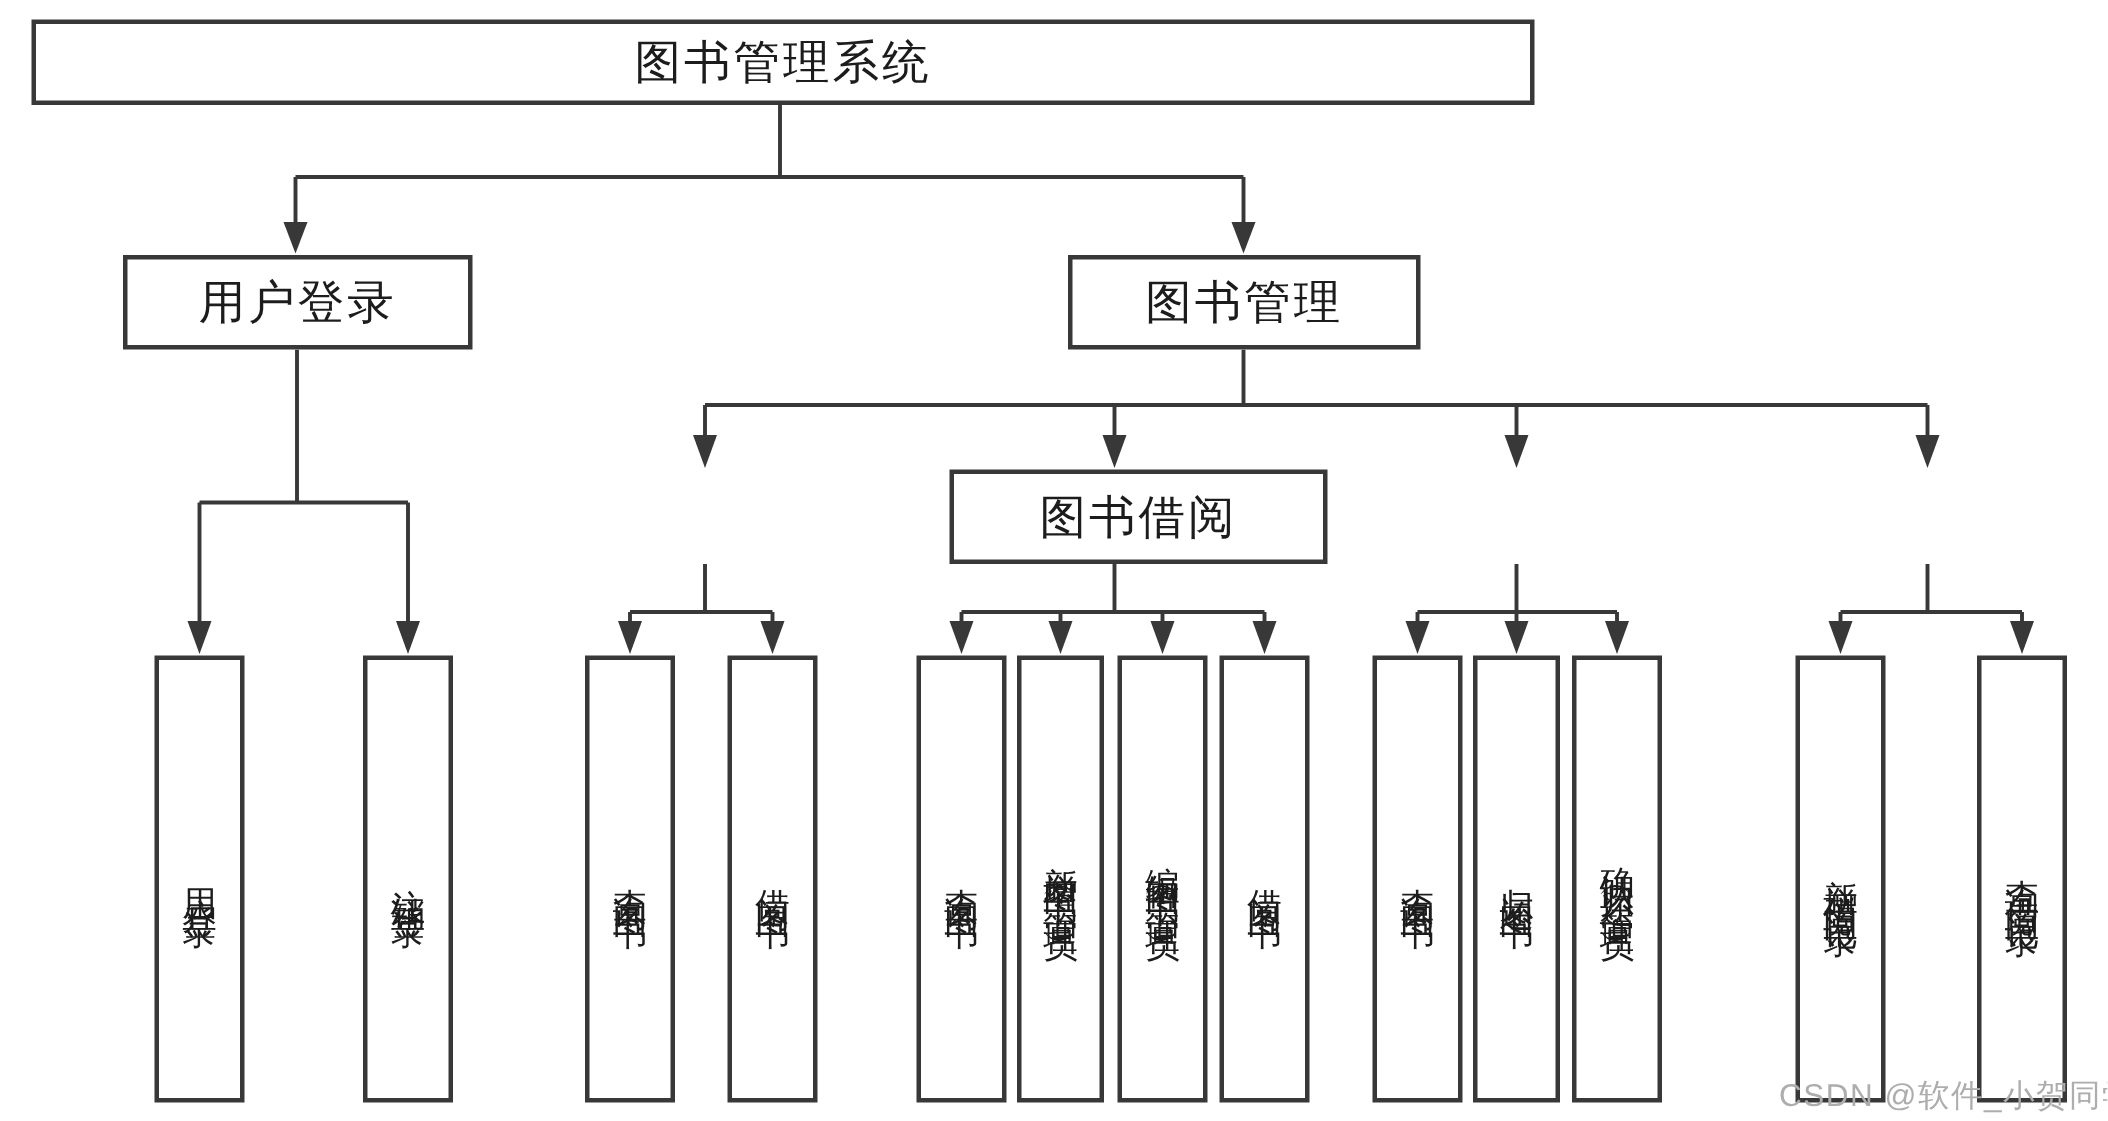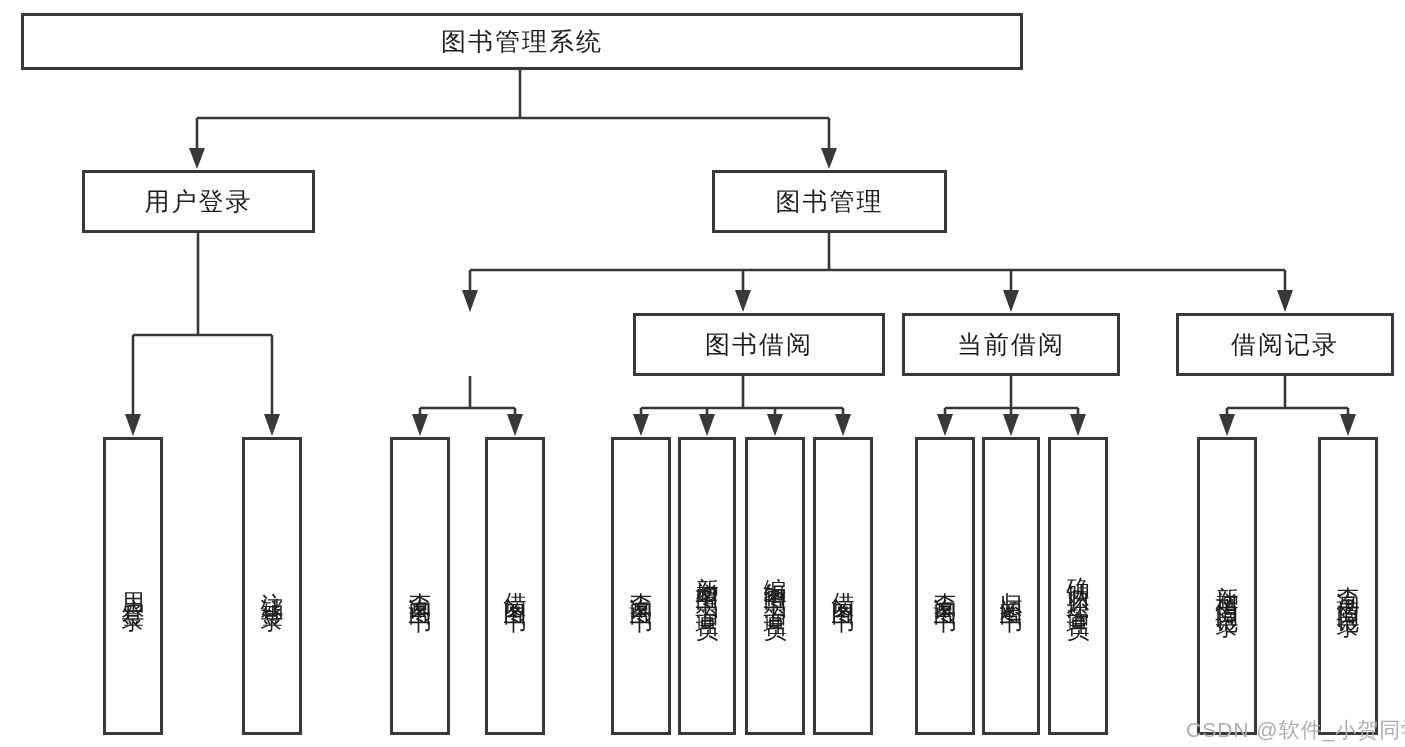--- a/index.html
+++ b/index.html
@@ -25,21 +25,21 @@
     position: absolute;
     box-sizing: border-box;
     border: 3px solid #383838;
     background: #ffffff;
     display: flex;
     align-items: center;
     justify-content: center;
     color: #1c1c1c;
   }
   .node.h {
-    font-size: 25px;
+    font-size: 31px;
     letter-spacing: 2px;
   }
   .node.v {
     font-size: 23px;
   }
   .node.v .vtext {
     writing-mode: vertical-rl;
     text-orientation: mixed;
     letter-spacing: 6px;
     line-height: 1;
@@ -108,26 +108,20 @@
   <div class="node h" style="left:82px; top:170px; width:233px; height:63px;">
     <span>用户登录</span>
   </div>
   <div class="node h" style="left:712px; top:170px; width:235px; height:63px;">
     <span>图书管理</span>
   </div>
 
   <div class="node h" style="left:633px; top:313px; width:252px; height:63px;">
     <span>图书借阅</span>
   </div>
-  <div class="node h" style="left:902px; top:313px; width:218px; height:63px;">
-    <span>当前借阅</span>
-  </div>
-  <div class="node h" style="left:1176px; top:313px; width:218px; height:63px;">
-    <span>借阅记录</span>
-  </div>
 
   <div class="node v" style="left:103px; top:437px; width:60px; height:298px;">
     <span class="vtext">用户登录</span>
   </div>
   <div class="node v" style="left:242px; top:437px; width:60px; height:298px;">
     <span class="vtext">注销登录</span>
   </div>
 
   <div class="node v" style="left:390px; top:437px; width:60px; height:298px;">
     <span class="vtext">查询图书</span>

